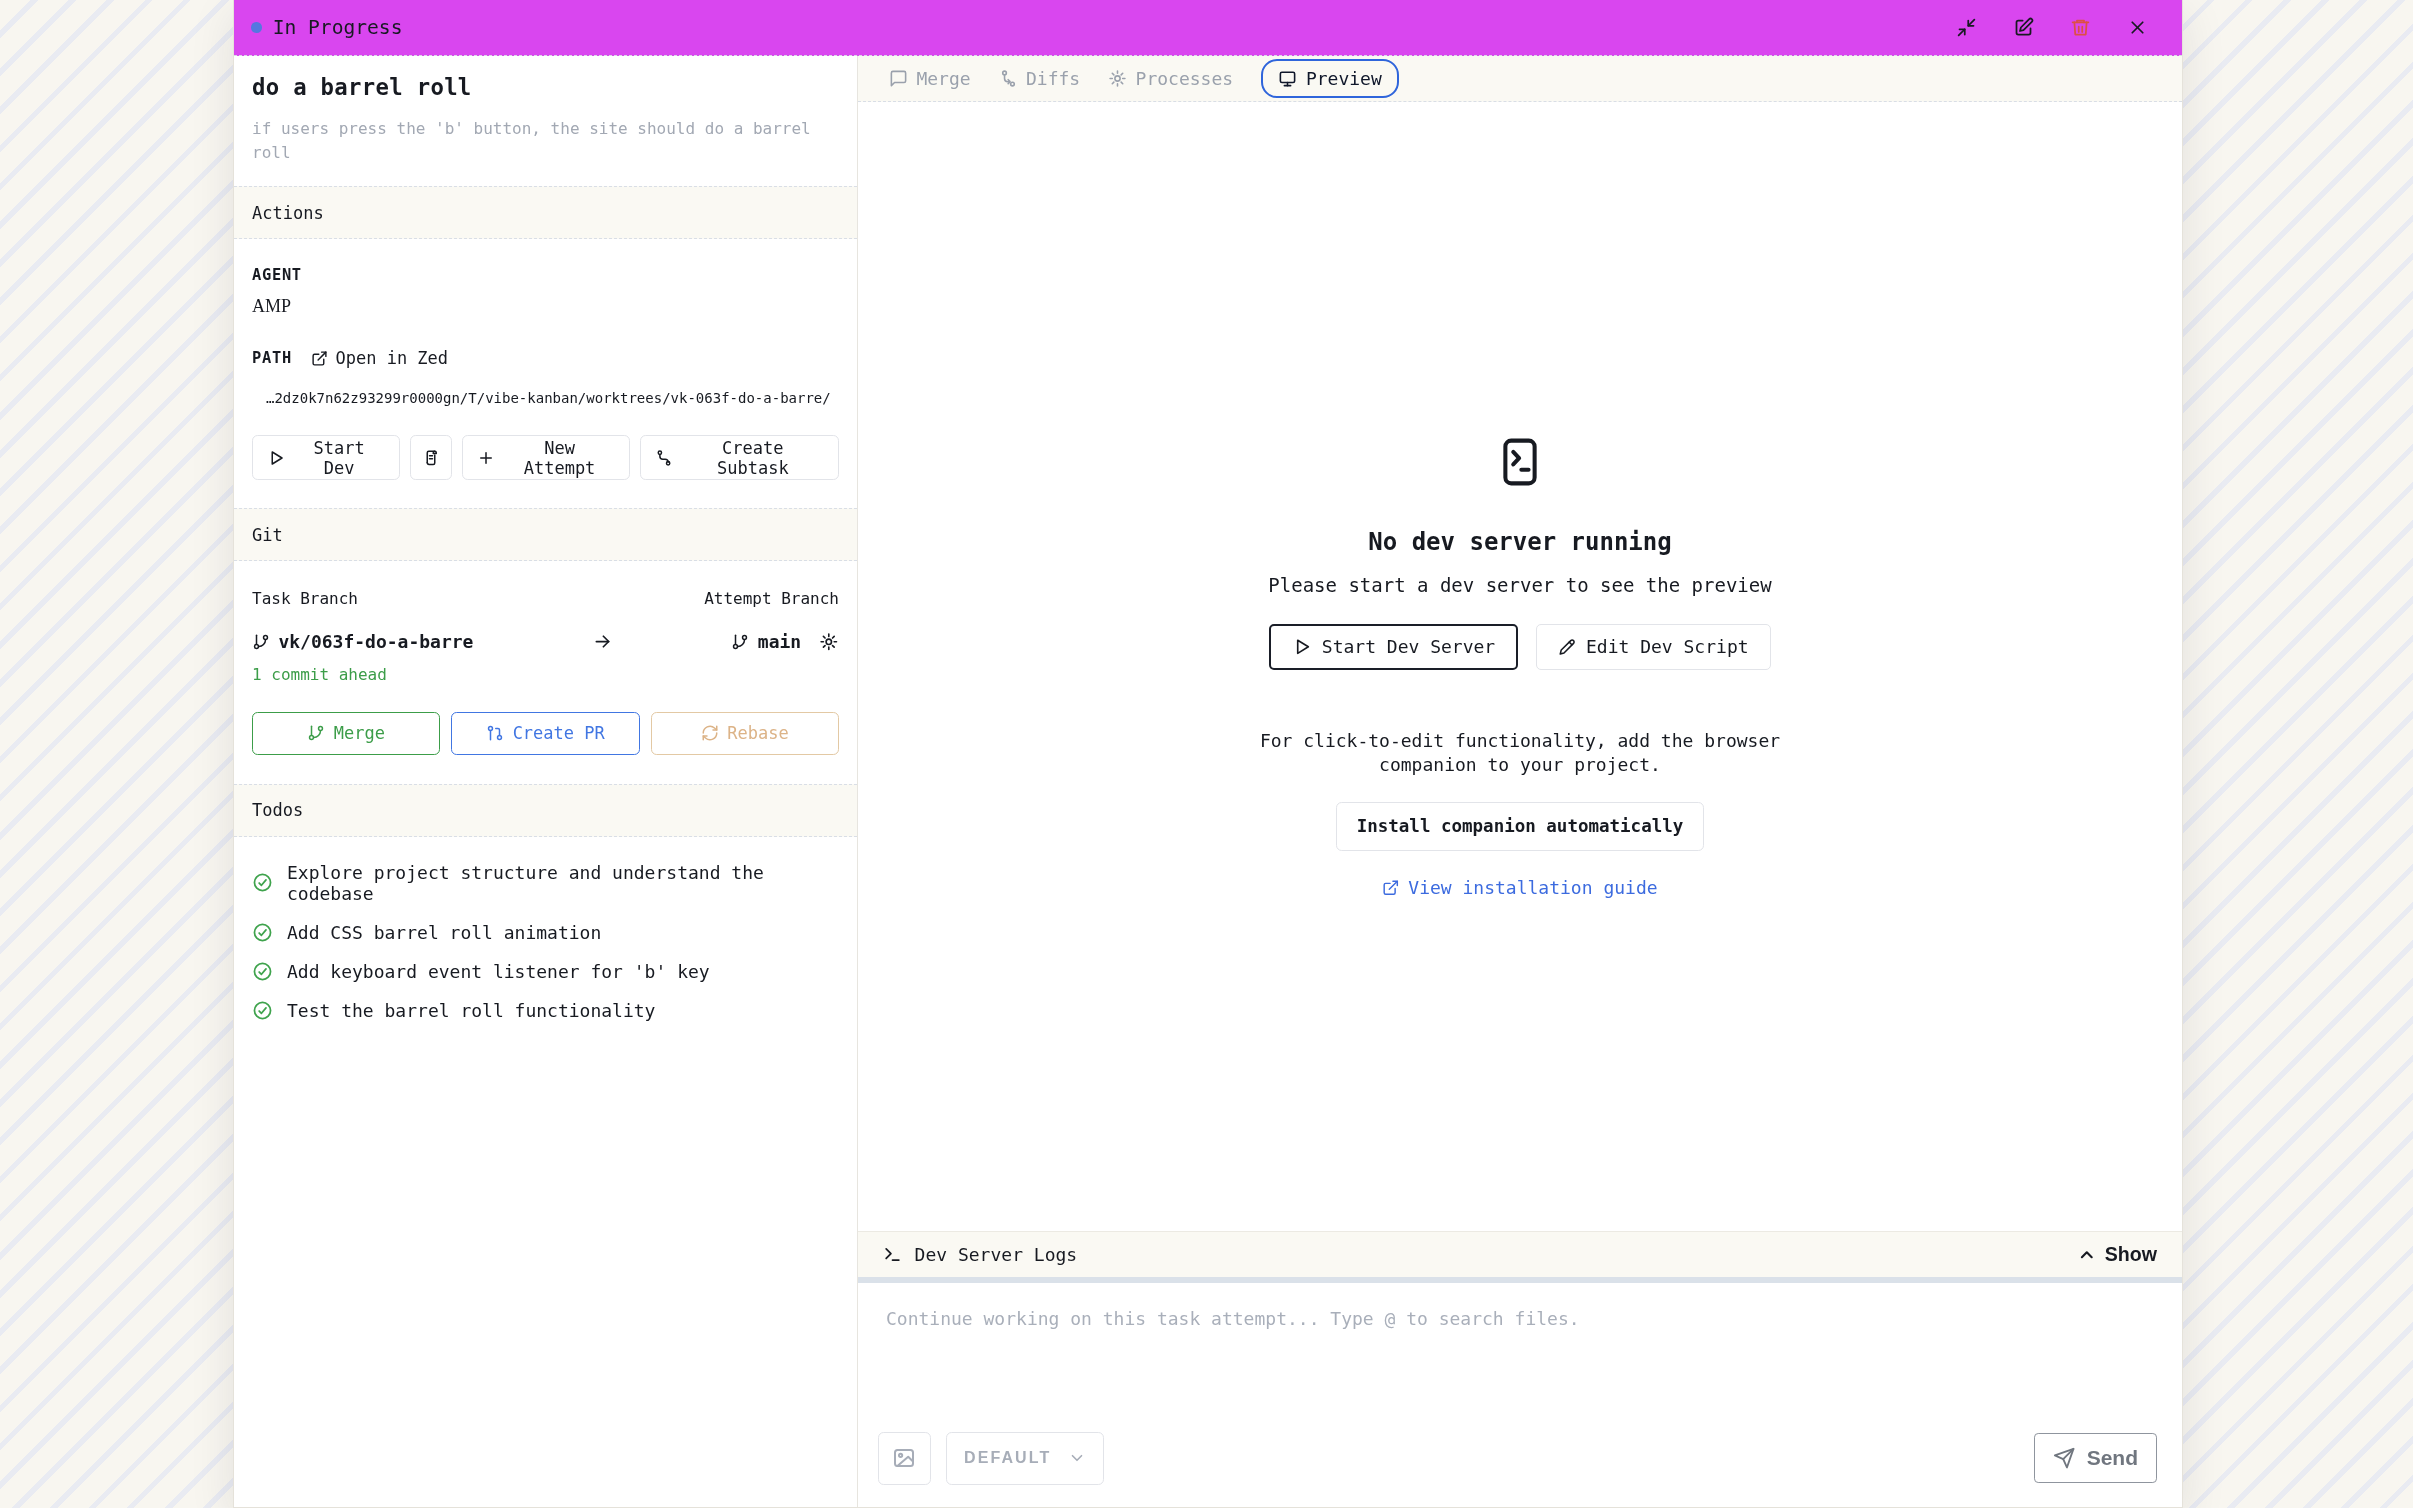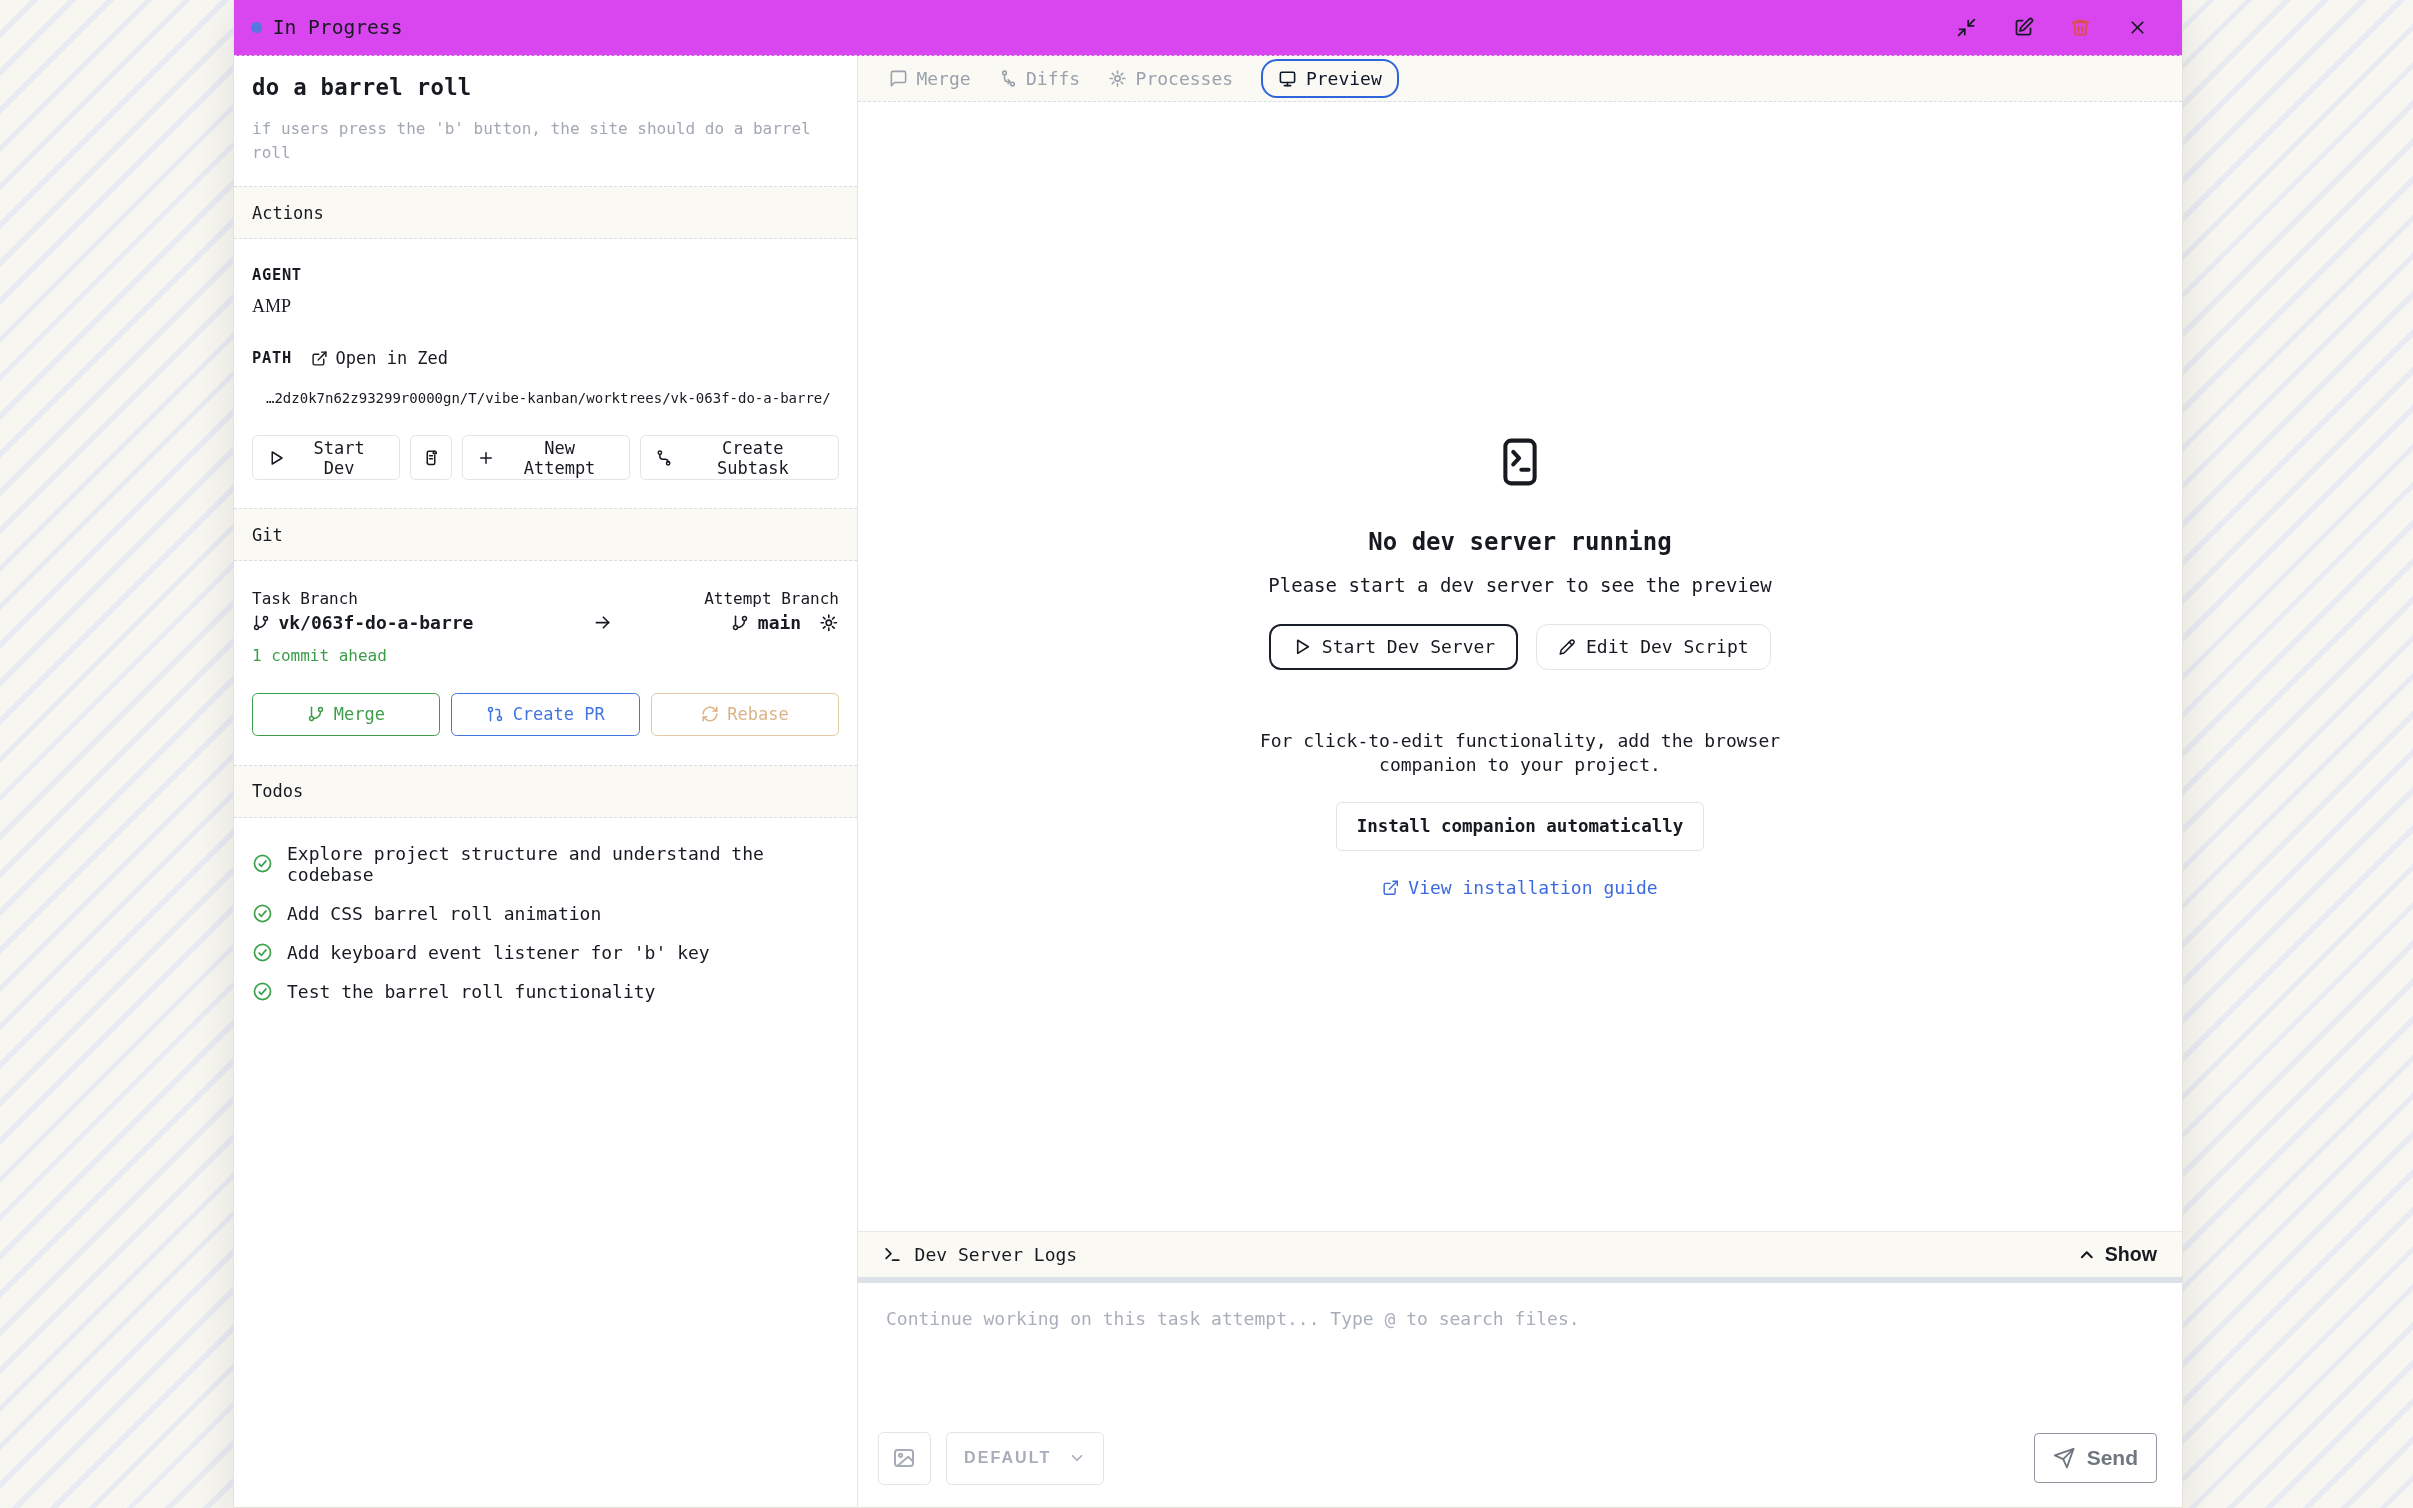--- a/index.html
+++ b/index.html
@@ -38,21 +38,21 @@
   .zed-link { display:flex; align-items:center; gap:7px; font-size:17px; color:#171A21; cursor:pointer; background:none; border:none; font-family:inherit; }
   .path-value { margin-top:22.3px; padding-left:14px; font-size:14px; white-space:nowrap; }
   .btn-row { margin-top:29px; display:flex; gap:9.8px; }
   .btn { display:flex; align-items:center; justify-content:center; gap:8.4px; height:45px;
          background:#fff; border:0.7px solid #E2E4E9; border-radius:5.6px; font-family:inherit;
          font-size:17px; color:#171A21; padding:0 14px; cursor:pointer; }
   .btn.sq { width:43px; padding:0; }
 
   .git-body { padding:28px 18px 29px; }
   .gitlabels { display:flex; justify-content:space-between; font-size:16px; }
-  .branchrow { margin-top:4px; display:flex; align-items:center; }
+  .branchrow { margin-top:23px; display:flex; align-items:center; }
   .branch { display:flex; align-items:center; gap:8.4px; font-size:18px; font-weight:bold; }
   .branchrow .mid { flex:1; display:flex; justify-content:center; }
   .gear-btn { background:none; border:none; color:#171A21; margin-left:9.8px; cursor:pointer; display:flex; align-items:center; }
   .ahead { margin-top:12.6px; font-size:16px; color:#3C9D49; }
   .git-btns { margin-top:28px; display:flex; gap:11.2px; }
   .git-btn { flex:1; height:43px; display:flex; align-items:center; justify-content:center; gap:8.4px;
              background:#fff; border-radius:5.6px; font-family:inherit; font-size:17px; cursor:pointer; }
   .git-btn.merge { border:1.4px solid #3C9D49; color:#3C9D49; }
   .git-btn.pr { border:1.4px solid #4176E2; color:#4176E2; }
   .git-btn.rebase { border:1.4px solid #E3C9A4; color:#DCB387; }
@@ -70,21 +70,21 @@
          background:none; border:none; font-family:inherit; cursor:pointer; padding:7px 0; }
   .tab.active { color:#0f172a; border:2.1px solid #2F65DB; border-radius:16px; padding:7px 15.4px; background:#FAF9F3; }
 
   .preview { flex:1; background:#fff; display:flex; align-items:center; justify-content:center; min-height:0; }
   .pv-col { display:flex; flex-direction:column; align-items:center; }
   .pv-termicon { color:#171A21; }
   .pv-title { margin-top:39px; font-size:24px; font-weight:bold; }
   .pv-sub { margin-top:18px; font-size:19px; }
   .pv-btns { margin-top:28px; display:flex; gap:18px; }
   .pv-btn { display:flex; align-items:center; gap:9.8px; height:46px; padding:0 21px; background:#fff;
-            border-radius:12px; font-family:inherit; font-size:18px; color:#171A21; cursor:pointer; }
+            border-radius:5px; font-family:inherit; font-size:18px; color:#171A21; cursor:pointer; }
   .pv-btn.primary { border:2.1px solid #1A1E28; }
   .pv-btn.secondary { border:0.7px solid #E2E4E9; }
   .pv-companion { margin-top:59px; font-size:18px; line-height:24px; text-align:center; max-width:559px; }
   .pv-install { margin-top:25px; height:49px; padding:0 19.6px; background:#fff; border:0.7px solid #E2E4E9;
                 border-radius:5.6px; font-family:inherit; font-size:17.5px; font-weight:bold; color:#171A21; cursor:pointer; }
   .pv-guide { margin-top:26.5px; display:flex; align-items:center; gap:8.4px; background:none; border:none;
               font-family:inherit; font-size:18px; color:#3C6BDF; cursor:pointer; }
 
   .devlogs { flex:0 0 46px; background:#FAF9F3; border-top:0.7px solid #ECEAE3;
              display:flex; align-items:center; justify-content:space-between; padding:0 25px; }

